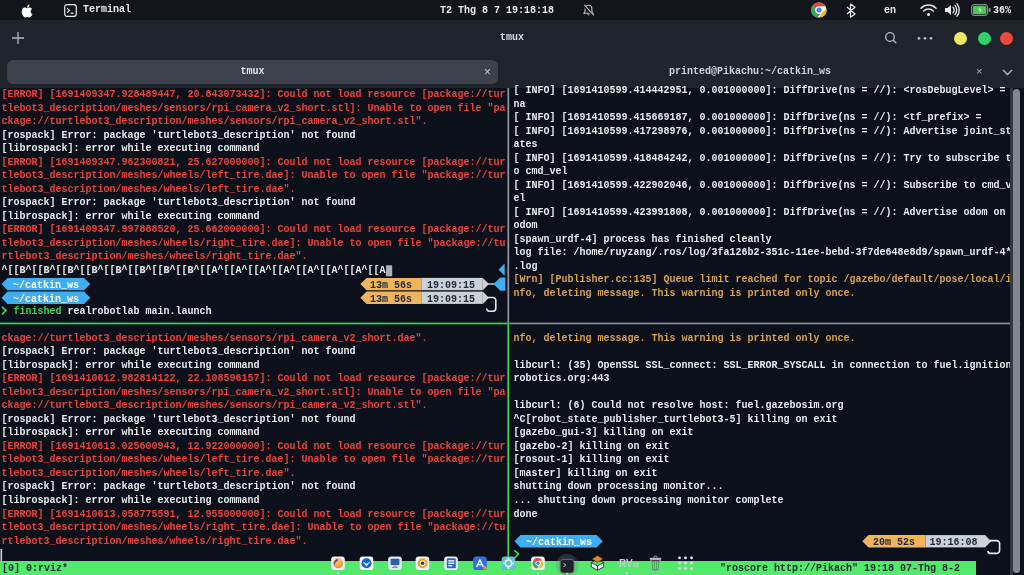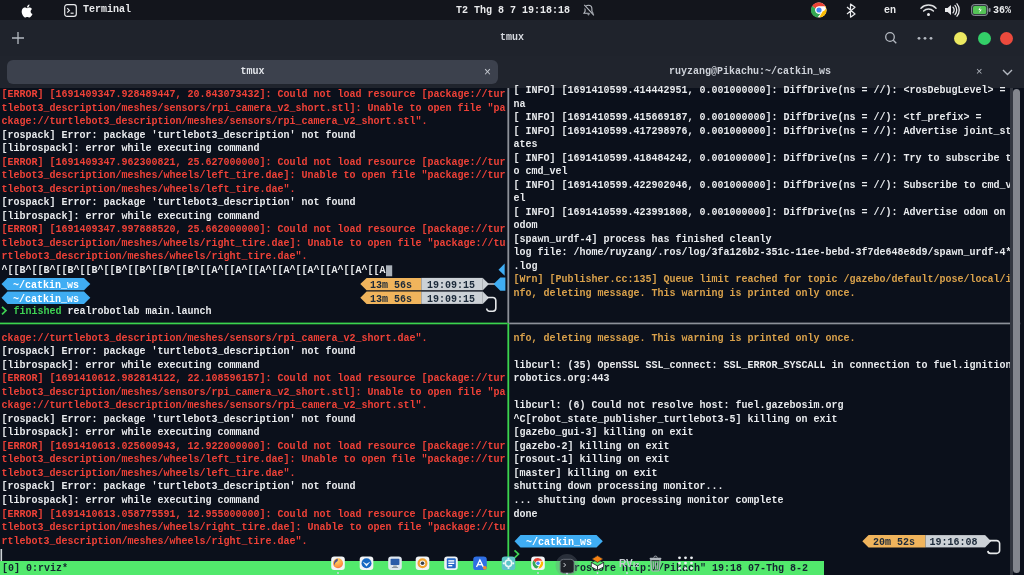--- a/index.html
+++ b/index.html
@@ -10,35 +10,35 @@
 #titlebar{left:0;top:20px;width:1024px;height:36px;background:#1f232c}
 #tabbar{left:0;top:56px;width:1024px;height:32px;background:#20242d}
 #tabactive{left:7px;top:60px;width:491px;height:24px;background:#3c414d;border-radius:6px}
 
 #term{left:0;top:88px;width:1024px;height:473px;background:#0b101b}
 .pane{position:absolute;font:bold 10px "Liberation Mono",monospace;line-height:13.53px;color:#e8eaed;white-space:pre;overflow:hidden}
 .r{color:#ee4137}
 .y{color:#d9a14b}
 .g{color:#3ed153}
 
-#status{left:0;top:561px;width:824px;height:14px;background:#52e96c;color:#132630;font:bold 10px "Liberation Mono",monospace}
+#status{left:0;top:561px;width:976px;height:14px;background:#52e96c;color:#132630;font:bold 10px "Liberation Mono",monospace}
 </style></head>
 <body>
 <div id="stage">
   <div id="menubar" class="abs">
     <svg class="abs" style="left:21px;top:3.5px" width="12" height="14" viewBox="0 0 12 14">
         <path fill="#fff" d="M9.6 7.4c0-1.6 1.3-2.4 1.4-2.5-.8-1.1-2-1.3-2.4-1.3-1-.1-2 .6-2.5.6-.5 0-1.3-.6-2.2-.6-1.1 0-2.1.7-2.7 1.7-1.1 2-.3 4.9.8 6.5.6.8 1.2 1.7 2.1 1.6.8 0 1.2-.5 2.2-.5s1.3.5 2.2.5c.9 0 1.5-.8 2-1.6.6-.9.9-1.8.9-1.9 0 0-1.8-.7-1.8-2.5zM7.9 2.6c.4-.6.7-1.3.6-2.1-.6 0-1.4.4-1.8 1-.4.5-.8 1.3-.7 2 .7.1 1.4-.3 1.9-.9z"></path>
       </svg>
     <svg class="abs" style="left:64px;top:4px" width="13" height="13" viewBox="0 0 13 13">
         <rect x="0.7" y="0.7" width="11.6" height="11.6" rx="2.4" fill="none" stroke="#e9eaec" stroke-width="1.2"></rect>
         <path d="M3.2 4.2l2.2 2.2-2.2 2.2" fill="none" stroke="#e9eaec" stroke-width="1.2"></path>
         <path d="M6.6 9.2h3" stroke="#e9eaec" stroke-width="1.2"></path>
       </svg>
     <span class="abs" style="left:83px;top:4px">Terminal</span>
-    <span class="abs" style="left:456px;top:5px">T2 Thg 8 7 19:18:18</span>
+    <span class="abs" style="left:440px;top:5px">T2 Thg 8 7 19:18:18</span>
     <svg class="abs" style="left:582px;top:4px" width="13" height="13" viewBox="0 0 13 13">
         <path d="M6.5 1.2c-2 0-3.4 1.5-3.4 3.6v2.6L2 9.2h9l-1.1-1.8V4.8c0-2.1-1.4-3.6-3.4-3.6z" fill="none" stroke="#b9bdc4" stroke-width="1.1"></path>
         <path d="M5.3 10.3c.2.7.6 1.1 1.2 1.1s1-.4 1.2-1.1z" fill="#b9bdc4"></path>
         <path d="M1.7 1.2l9.8 10.4" stroke="#13151c" stroke-width="2.4"></path>
         <path d="M2.3 0.9l9.6 10.4" stroke="#b9bdc4" stroke-width="1.1"></path>
       </svg>
     <svg class="abs" style="left:811px;top:2px" width="16" height="16" viewBox="0 0 16 16">
         <circle cx="8" cy="8" r="7.6" fill="#fff"></circle>
         <path d="M8 .4a7.6 7.6 0 0 1 6.6 3.8H8A3.9 3.9 0 0 0 4.4 6.6L1.1 3.9A7.6 7.6 0 0 1 8 .4z" fill="#ea4335"></path>
         <path d="M15.6 8a7.6 7.6 0 0 1-7.4 7.6l3.4-6.1A3.9 3.9 0 0 0 14.6 4.2h-1.2A7.6 7.6 0 0 1 15.6 8z" fill="#fbbc05"></path>
@@ -79,21 +79,21 @@
     <svg class="abs" style="left:917px;top:16px" width="16" height="5" viewBox="0 0 16 5">
         <circle cx="2" cy="2.3" r="1.4" fill="#b4b9c1"></circle>
         <circle cx="8" cy="2.3" r="1.4" fill="#b4b9c1"></circle>
         <circle cx="14" cy="2.3" r="1.4" fill="#b4b9c1"></circle>
       </svg>
     <div class="abs" style="left:954px;top:11.5px;width:13.4px;height:13.4px;border-radius:50%;background:#ece961"></div>
     <div class="abs" style="left:977.5px;top:11.5px;width:13.4px;height:13.4px;border-radius:50%;background:#33cf68"></div>
     <div class="abs" style="left:1000px;top:11.5px;width:13.4px;height:13.4px;border-radius:50%;background:#ec4a3d"></div>
   </div>
   <div id="tabbar" class="abs">
-    <span class="abs" style="left:495px;top:10px;width:510px;text-align:center;font:bold 10px 'Liberation Mono',monospace;color:#ced2d9">ruyzang@Pikachu:~/catkin_ws</span>
+    <span class="abs" style="left:495px;top:10px;width:510px;text-align:center;font:bold 10px 'Liberation Mono',monospace;color:#ced2d9">printed@Pikachu:~/catkin_ws</span>
     <span class="abs" style="left:976px;top:9px;font:11px 'Liberation Sans',sans-serif;color:#b4b9c1">×</span>
     <svg class="abs" style="left:1002px;top:13px" width="11" height="7" viewBox="0 0 11 7">
         <path d="M1 1l4.5 4.5L10 1" fill="none" stroke="#b4b9c1" stroke-width="1.4"></path>
       </svg>
   </div>
   <div id="tabactive" class="abs">
     <span class="abs" style="left:0;top:6px;width:491px;text-align:center;font:bold 10px 'Liberation Mono',monospace;color:#e2e5ea">tmux</span>
     <span class="abs" style="left:477px;top:5px;font:12px 'Liberation Sans',sans-serif;color:#c6cad1">×</span>
   </div>
   <div id="term" class="abs"></div>

